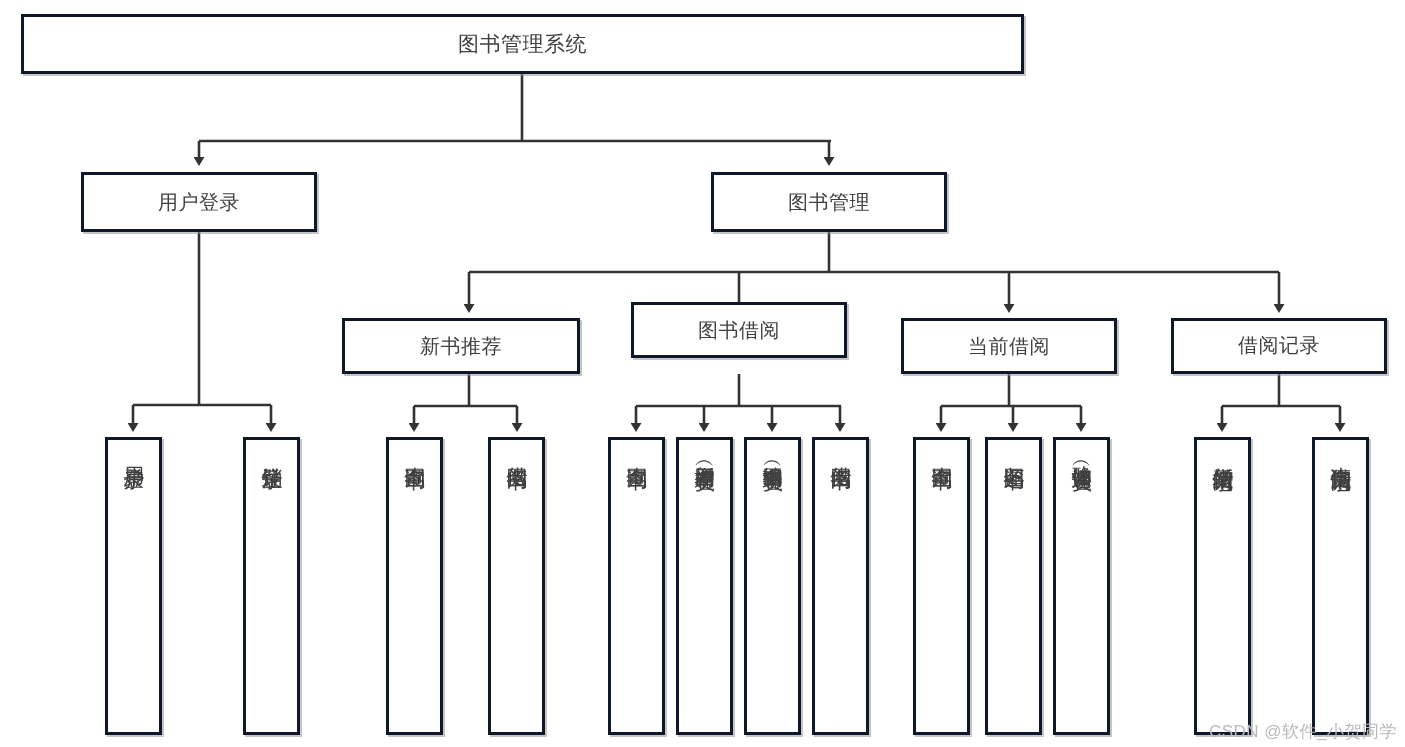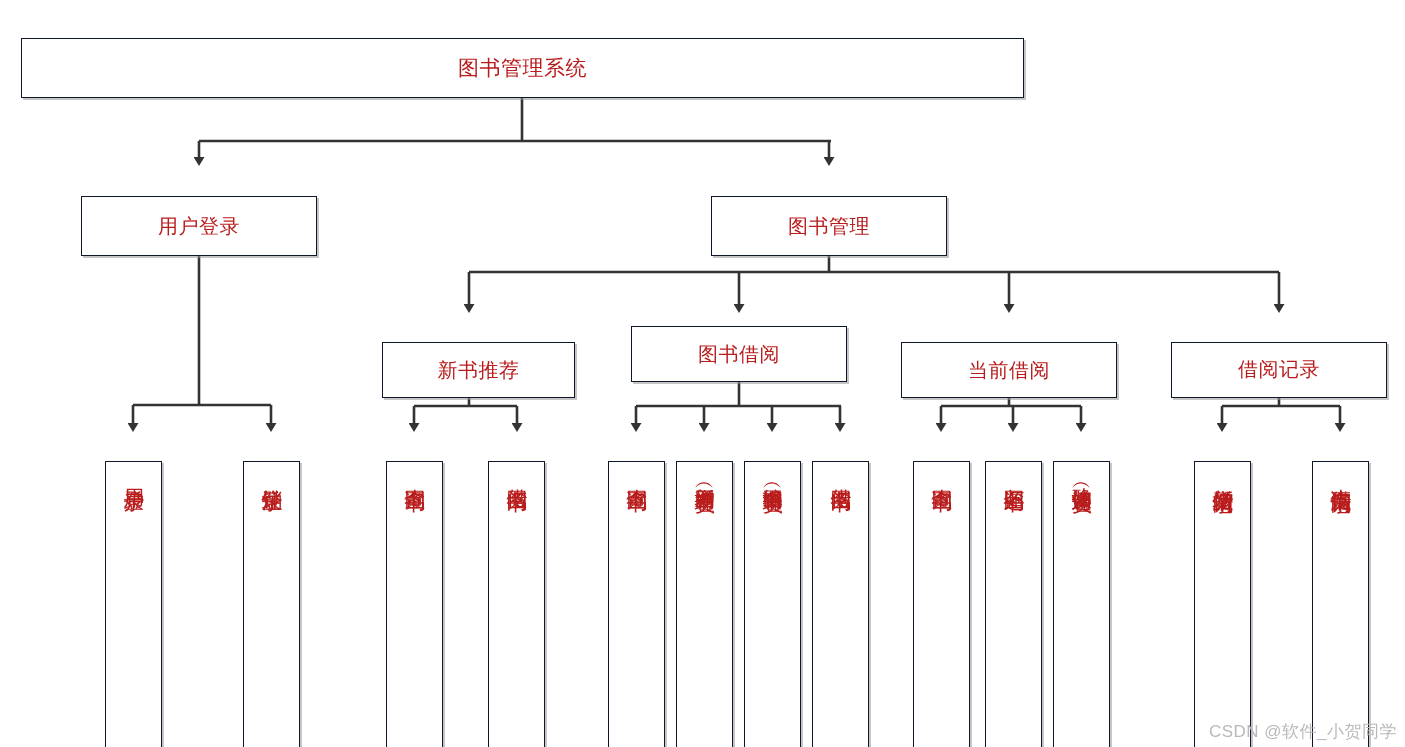--- a/index.html
+++ b/index.html
@@ -22,28 +22,27 @@
     left: 0;
     top: 0;
     width: 1405px;
     height: 747px;
     pointer-events: none;
   }
   .node {
     position: absolute;
     box-sizing: border-box;
     background: #ffffff;
-    border: 1px solid #0f172a;
+    border: 3px solid #0f172a;
     box-shadow: 2px 2px 0 rgba(150,150,150,0.55);
     display: flex;
     align-items: center;
     justify-content: center;
-    color: #b91c1c;
+    color: #404040;
     z-index: 2;
-    margin-top: 24px;
   }
   .node .label {
     display: block;
     text-align: center;
     line-height: 1.15;
     letter-spacing: 0.5px;
   }
   .node.root .label { font-size: 21px; }
   .node.lvl2 .label { font-size: 20px; }
   .node.lvl3 .label { font-size: 20px; }
@@ -133,21 +132,21 @@
     <span class="label">图书管理系统</span>
   </div>
 
   <div class="node lvl2" style="left:81px; top:172px; width:236px; height:60px;">
     <span class="label">用户登录</span>
   </div>
   <div class="node lvl2" style="left:711px; top:172px; width:236px; height:60px;">
     <span class="label">图书管理</span>
   </div>
 
-  <div class="node lvl3" style="left:382px; top:318px; width:193px; height:56px;font-family:Liberation Serif, serif;">
+  <div class="node lvl3" style="left:342px; top:318px; width:238px; height:56px;font-family:Liberation Serif, serif;">
     <span class="label">新书推荐</span>
   </div>
   <div class="node lvl3" style="left:631px; top:302px; width:216px; height:56px;">
     <span class="label">图书借阅</span>
   </div>
   <div class="node lvl3" style="left:901px; top:318px; width:216px; height:56px;">
     <span class="label">当前借阅</span>
   </div>
   <div class="node lvl3" style="left:1171px; top:318px; width:216px; height:56px;font-family:Liberation Mono, monospace;">
     <span class="label">借阅记录</span>

